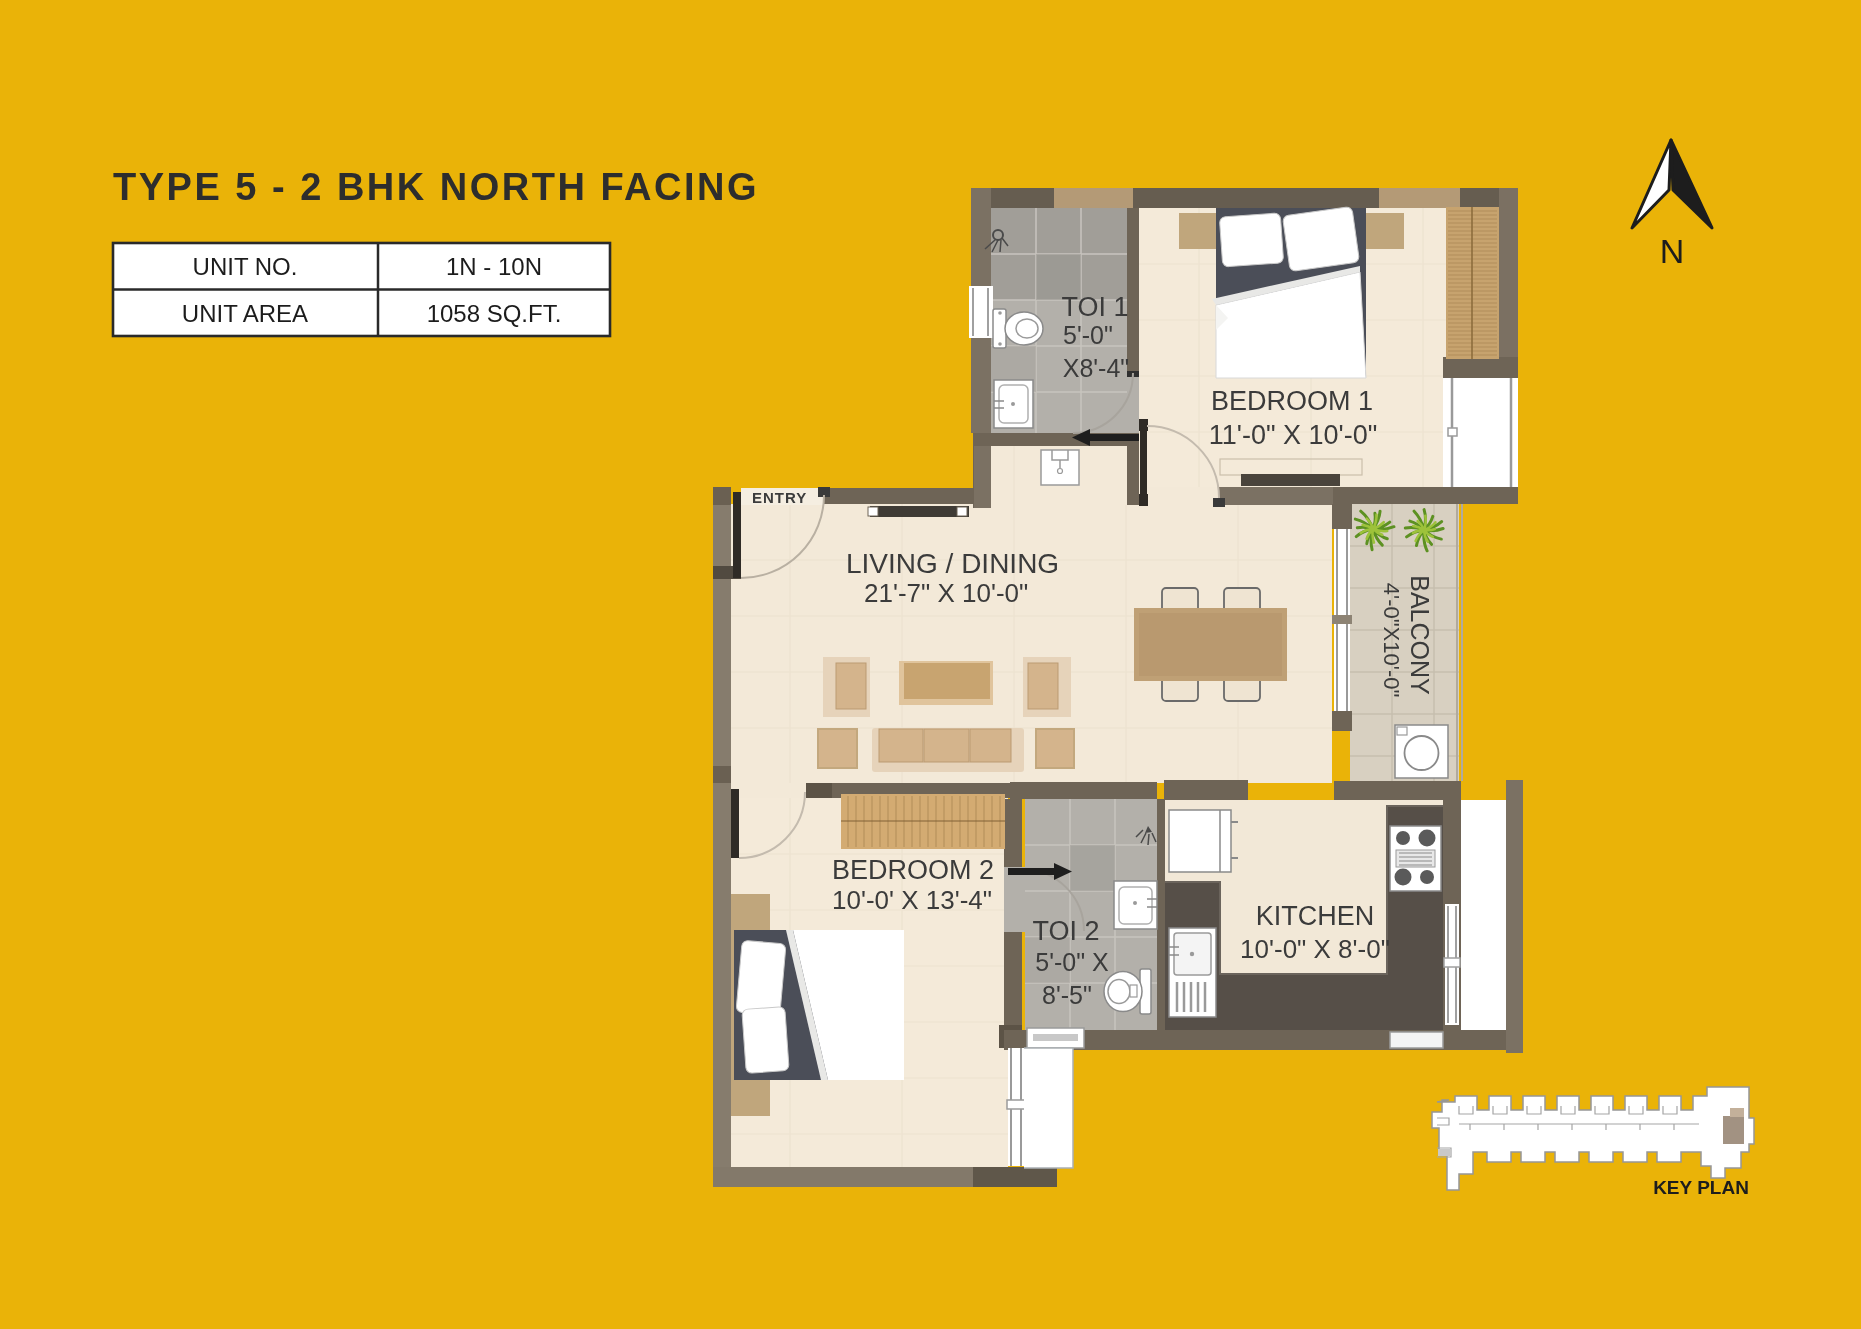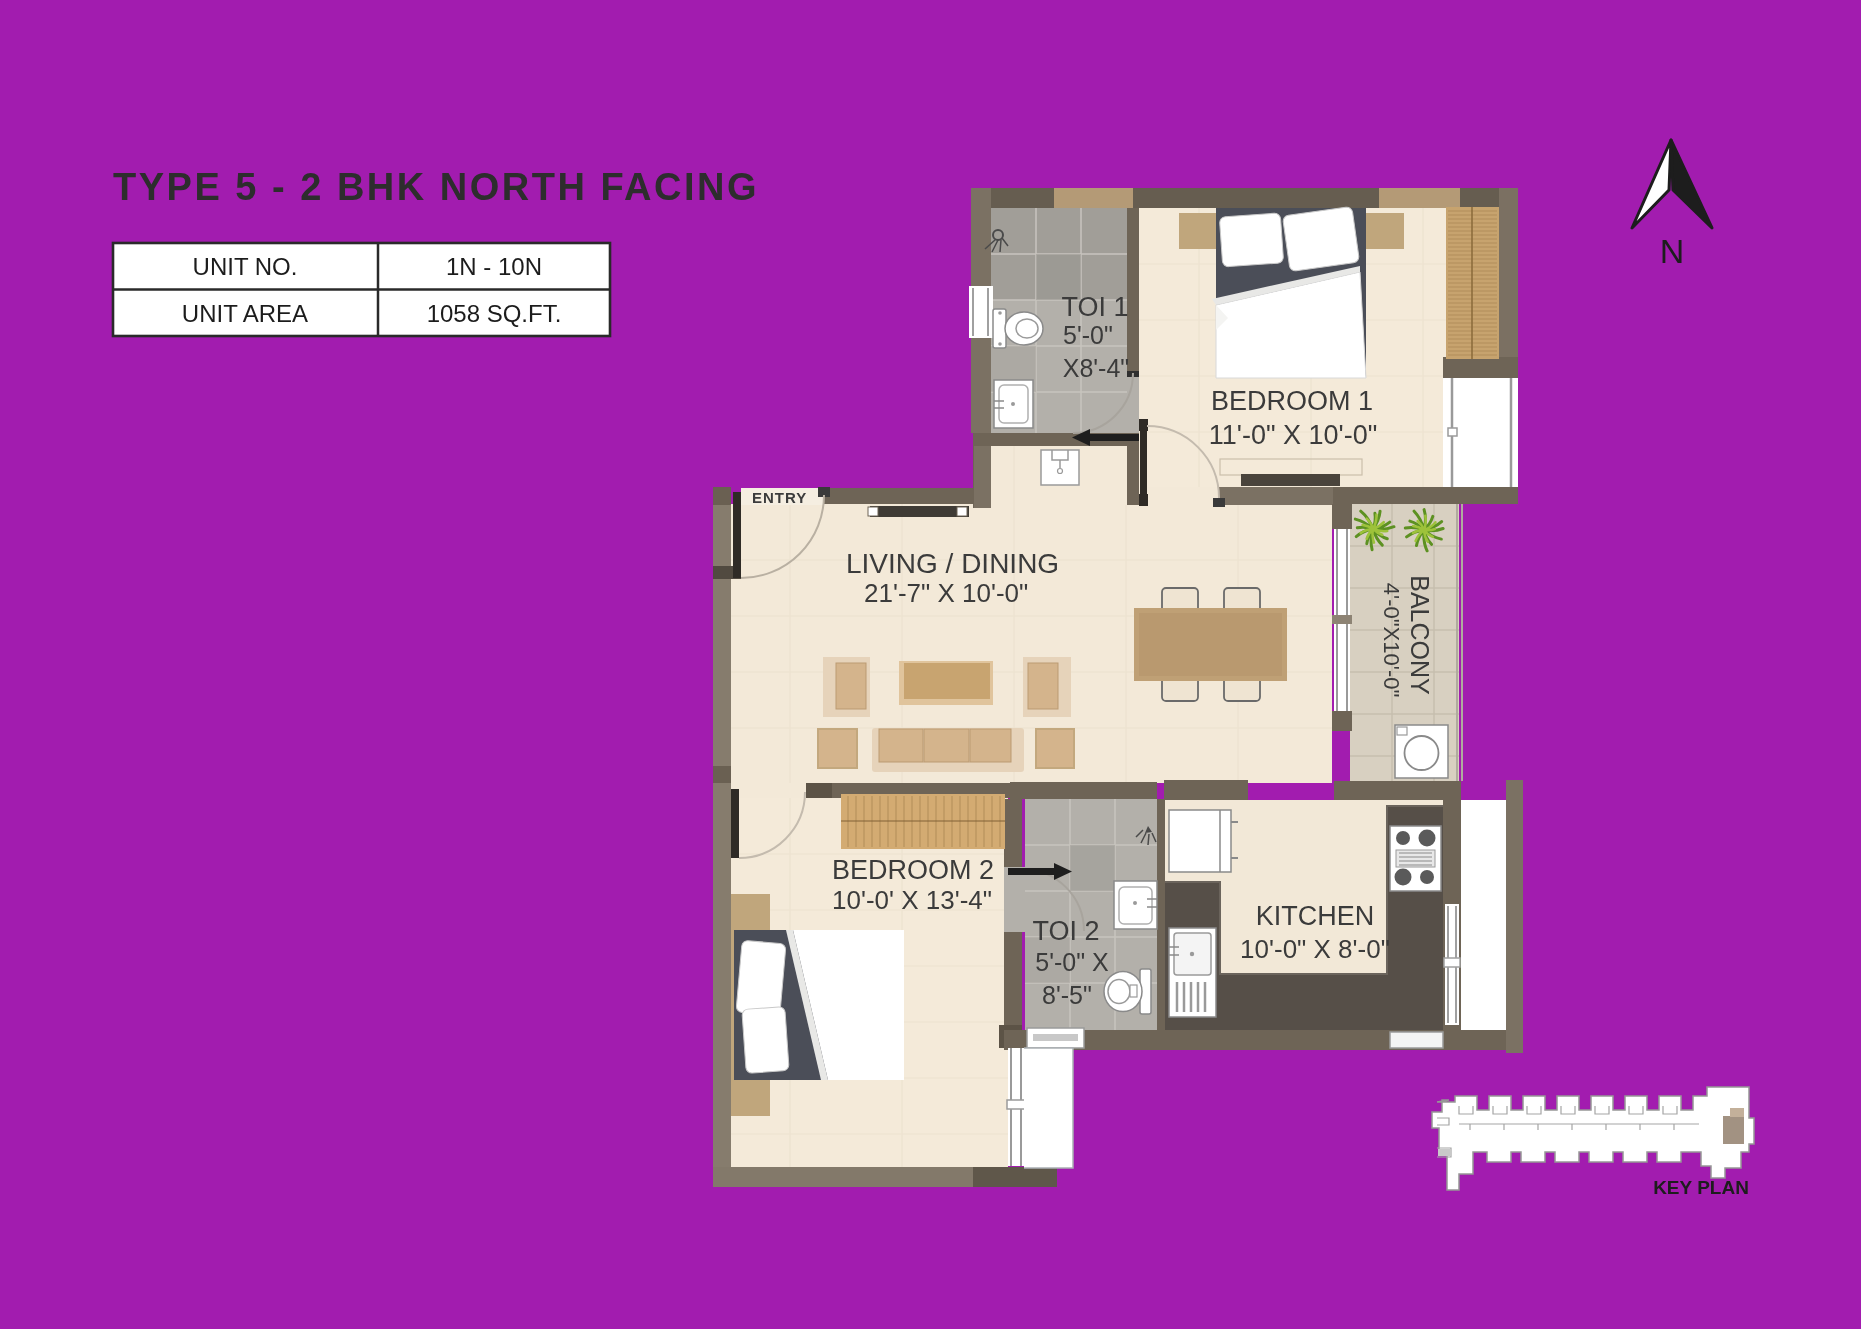--- a/index.html
+++ b/index.html
@@ -1,16 +1,16 @@
 <!DOCTYPE html>
 <html><head>
 <meta charset="utf-8">
 <style>
   html,body{margin:0;padding:0;background:#ffffff;}
-  #page{position:relative;width:1861px;height:1329px;background:#a21caf;overflow:hidden;
+  #page{position:relative;width:1861px;height:1329px;background:#eab308;overflow:hidden;
         font-family:"Liberation Sans", sans-serif;}
   svg{position:absolute;left:0;top:0;}
   text{font-family:"Liberation Sans", sans-serif;}
 </style>
 </head>
 <body>
 <div id="page">
 <svg width="1861" height="1329" viewBox="0 0 1861 1329" xmlns="http://www.w3.org/2000/svg">
 
 <g>

